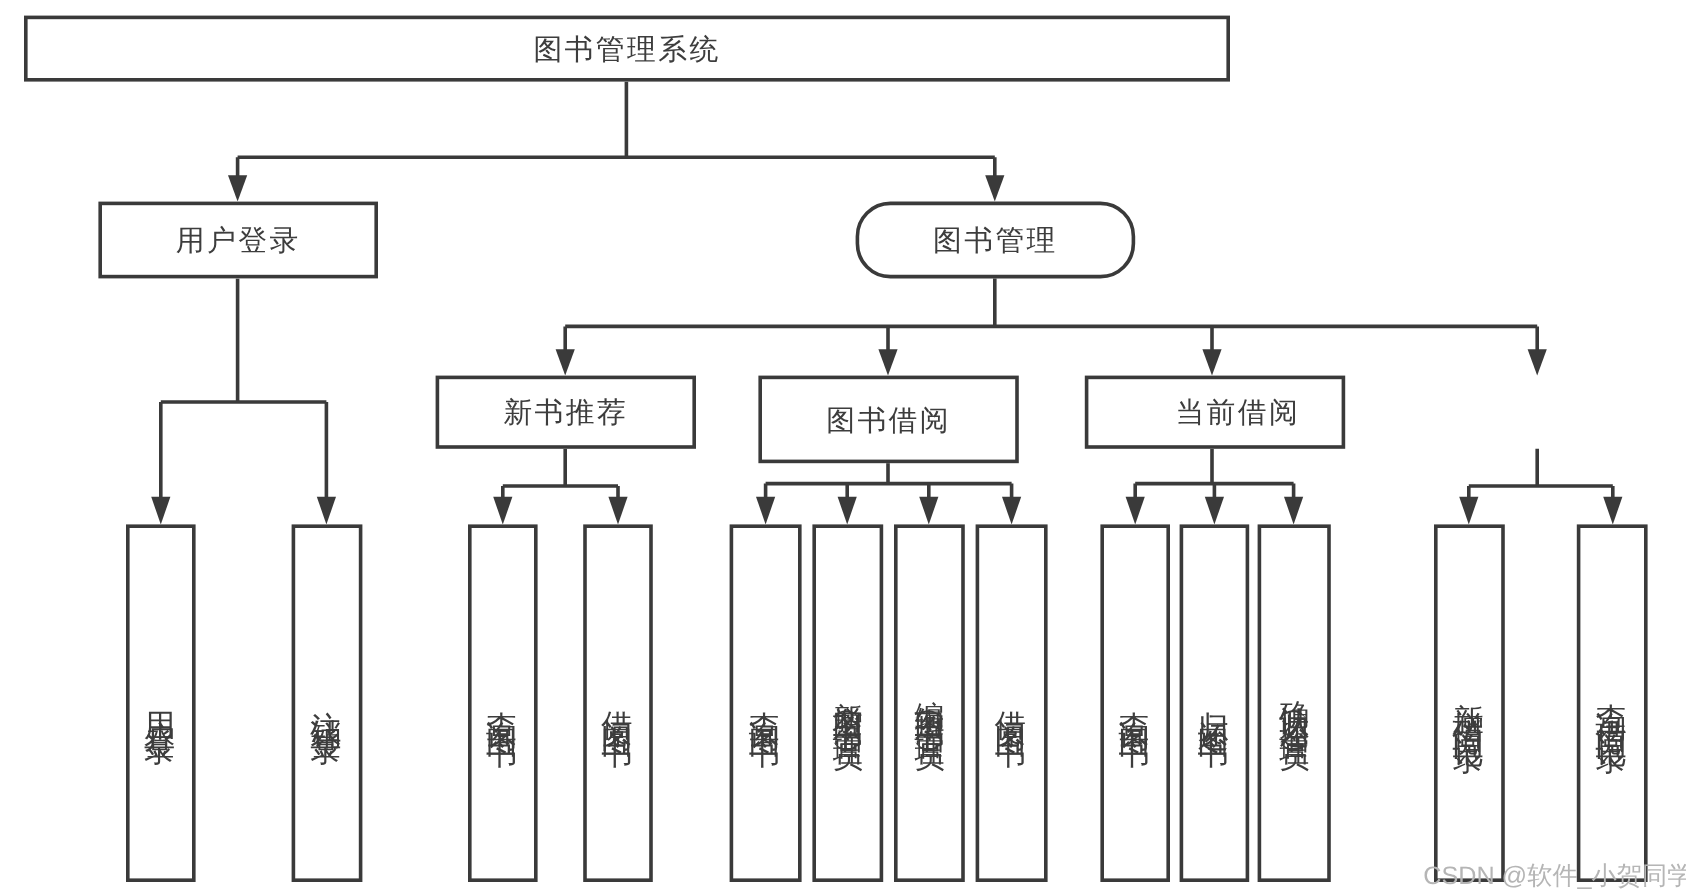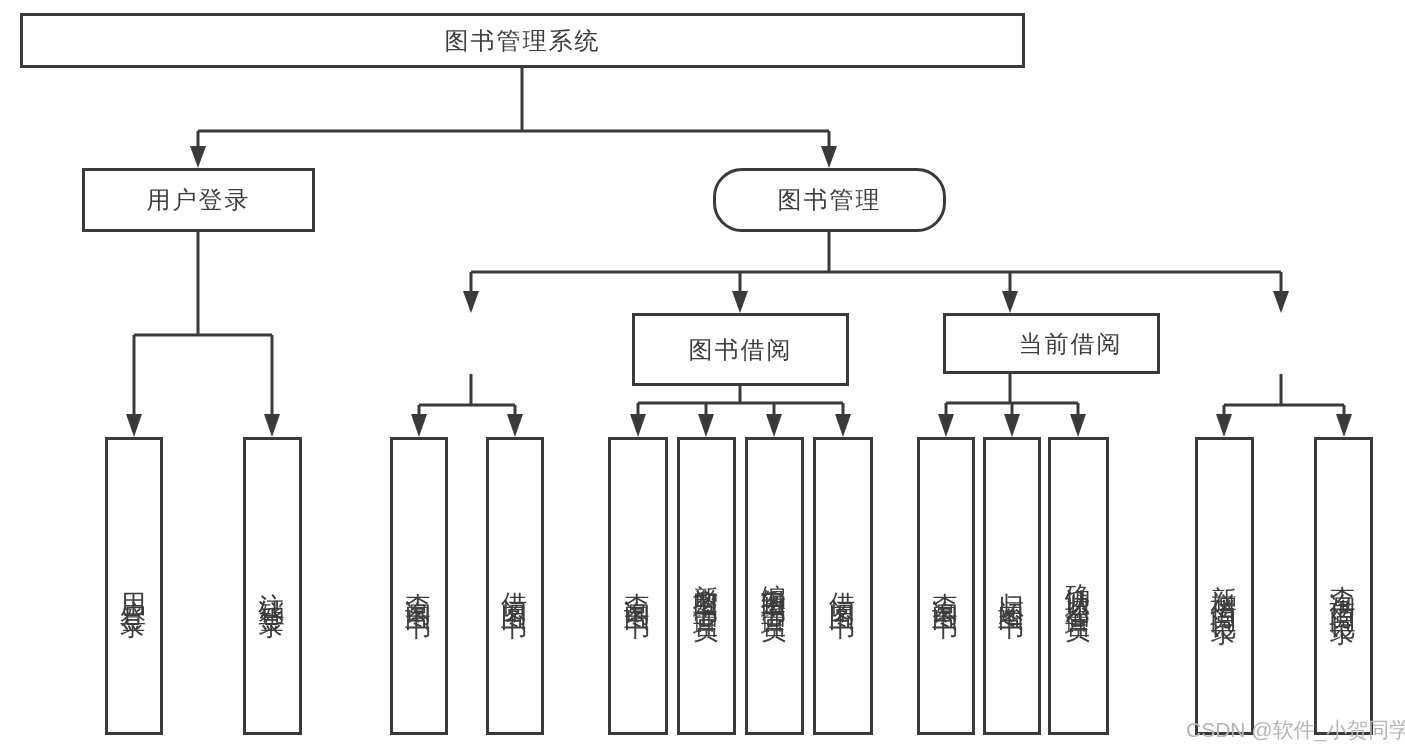--- a/index.html
+++ b/index.html
@@ -101,24 +101,27 @@
     <span>图书管理系统</span>
   </div>
 
   <div class="node h" style="left:82px; top:168px; width:233px; height:64px;">
     <span>用户登录</span>
   </div>
   <div class="node h" style="left:713px; top:168px; width:233px; height:64px;border-radius:29px;">
     <span>图书管理</span>
   </div>
 
+  <div class="node h" style="left:363px; top:313px; width:217px; height:61px;">
+    <span>新书推荐</span>
+  </div>
   <div class="node h" style="left:632px; top:313px; width:217px; height:73px;">
     <span>图书借阅</span>
   </div>
-  <div class="node h" style="left:943px; top:313px; width:217px; height:61px;padding-left:38px;">
+  <div class="node h" style="left:904px; top:313px; width:217px; height:61px;padding-left:38px;">
     <span>当前借阅</span>
   </div>
 
   <div class="node leaf" style="left:105px; top:437px; width:58px; height:298px;">
     <span class="vtext">用户登录</span>
   </div>
   <div class="node leaf" style="left:243px; top:437px; width:59px; height:298px;">
     <span class="vtext">注销登录</span>
   </div>
 

